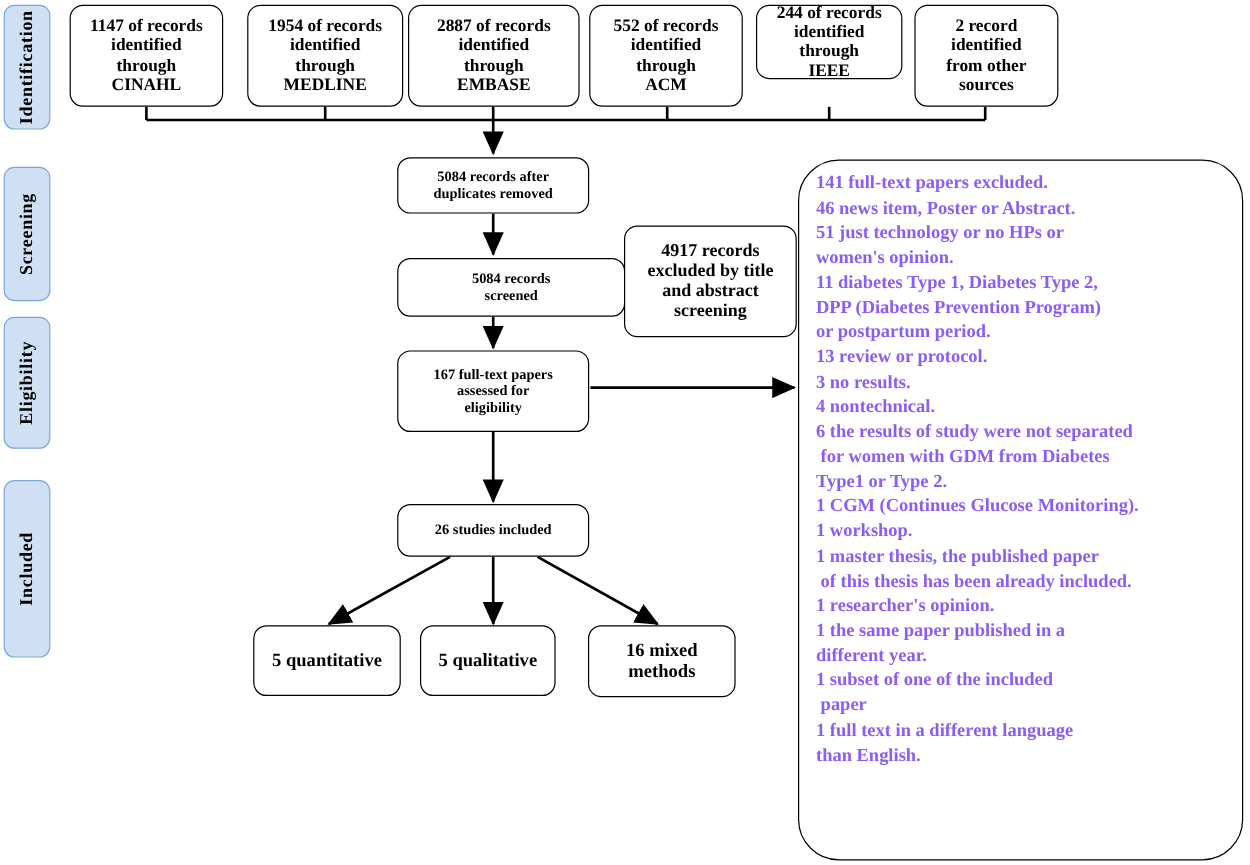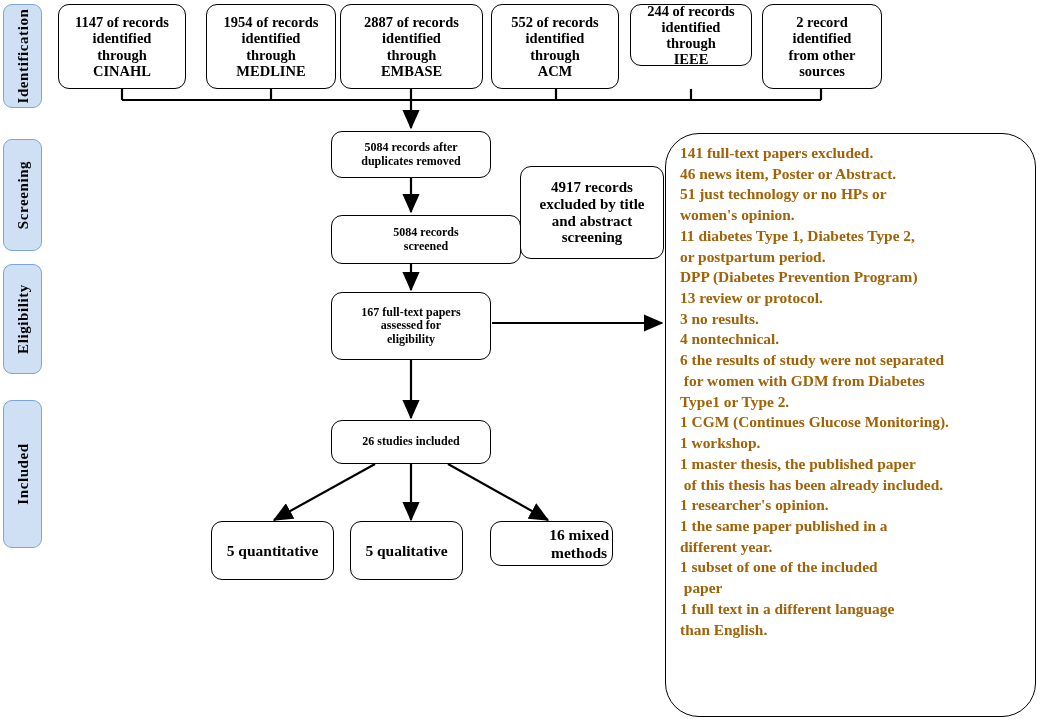--- a/index.html
+++ b/index.html
@@ -76,21 +76,21 @@
     border: 1.6px solid #000;
     border-radius: 34px;
     background: #fff;
     padding: 9px 10px 6px 14px;
     overflow: hidden;
   }
   #reasons-panel .rline {
     font-size: 15.4px;
     font-weight: bold;
     line-height: 1.345;
-    color: #a16207;
+    color: #8b5cf6;
     white-space: pre;
   }
 </style>
 </head>
 <body>
 
 <div id="page">
 
   <svg id="connectors" viewBox="0 0 1042 721" width="1042" height="721" aria-hidden="true">
     <defs>
@@ -180,21 +180,21 @@
   <div class="fbox mid-box" style="left:331px; top:131px; width:160px; height:47px;">
     <span class="lines">5084 records after
 duplicates removed</span>
   </div>
 
   <div class="fbox mid-box" style="left:331px; top:215px; width:190px; height:49px;">
     <span class="lines">5084 records
 screened</span>
   </div>
 
-  <div class="fbox excl-box" style="left:520px; top:166px; width:144px; height:93px;">
+  <div class="fbox excl-box" style="left:520px; top:188px; width:144px; height:93px;">
     <span class="lines">4917 records
 excluded by title
 and abstract
 screening</span>
   </div>
 
   <div class="fbox mid-box" style="left:331px; top:292px; width:160px; height:68px;">
     <span class="lines">167 full-text papers
 assessed for
 eligibility</span>
@@ -203,34 +203,34 @@
   <div class="fbox mid-box" style="left:331px; top:420px; width:160px; height:44px;">
     <span class="lines">26 studies included</span>
   </div>
 
   <div class="fbox out-box" style="left:211px; top:521px; width:123px; height:59px;">
     <span class="lines">5 quantitative</span>
   </div>
   <div class="fbox out-box" style="left:350px; top:521px; width:113px; height:59px;">
     <span class="lines">5 qualitative</span>
   </div>
-  <div class="fbox out-box" style="left:490px; top:521px; width:123px; height:45px;justify-content:flex-end;">
+  <div class="fbox out-box" style="left:490px; top:521px; width:123px; height:60px;">
     <span class="lines">16 mixed
 methods</span>
   </div>
 
   <div id="reasons-panel" style="left:665px; top:133px; width:371px; height:584px;">
     <div id="reasons-list">
         <div class="rline">141 full-text papers excluded.</div>
         <div class="rline">46 news item, Poster or Abstract.</div>
         <div class="rline">51 just technology or no HPs or</div>
         <div class="rline">women's opinion.</div>
         <div class="rline">11 diabetes Type 1, Diabetes Type 2,</div>
+        <div class="rline">DPP (Diabetes Prevention Program)</div>
         <div class="rline">or postpartum period.</div>
-        <div class="rline">DPP (Diabetes Prevention Program)</div>
         <div class="rline">13 review or protocol.</div>
         <div class="rline">3 no results.</div>
         <div class="rline">4 nontechnical.</div>
         <div class="rline">6 the results of study were not separated</div>
         <div class="rline"> for women with GDM from Diabetes</div>
         <div class="rline">Type1 or Type 2.</div>
         <div class="rline">1 CGM (Continues Glucose Monitoring).</div>
         <div class="rline">1 workshop.</div>
         <div class="rline">1 master thesis, the published paper</div>
         <div class="rline"> of this thesis has been already included.</div>

